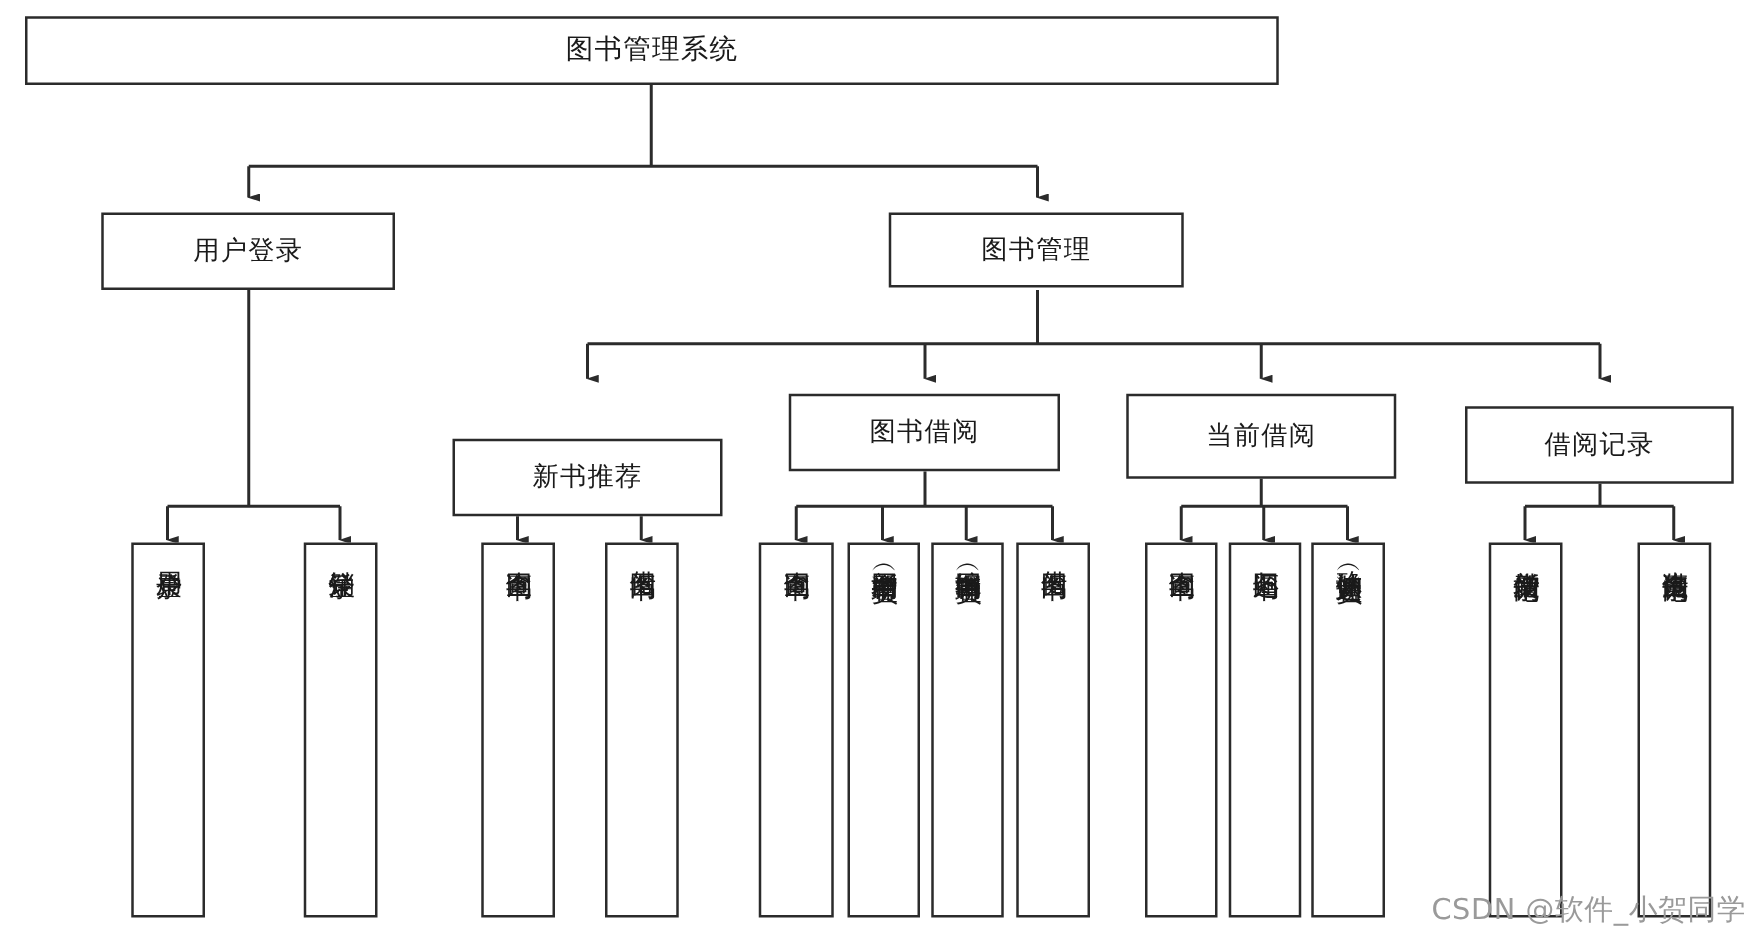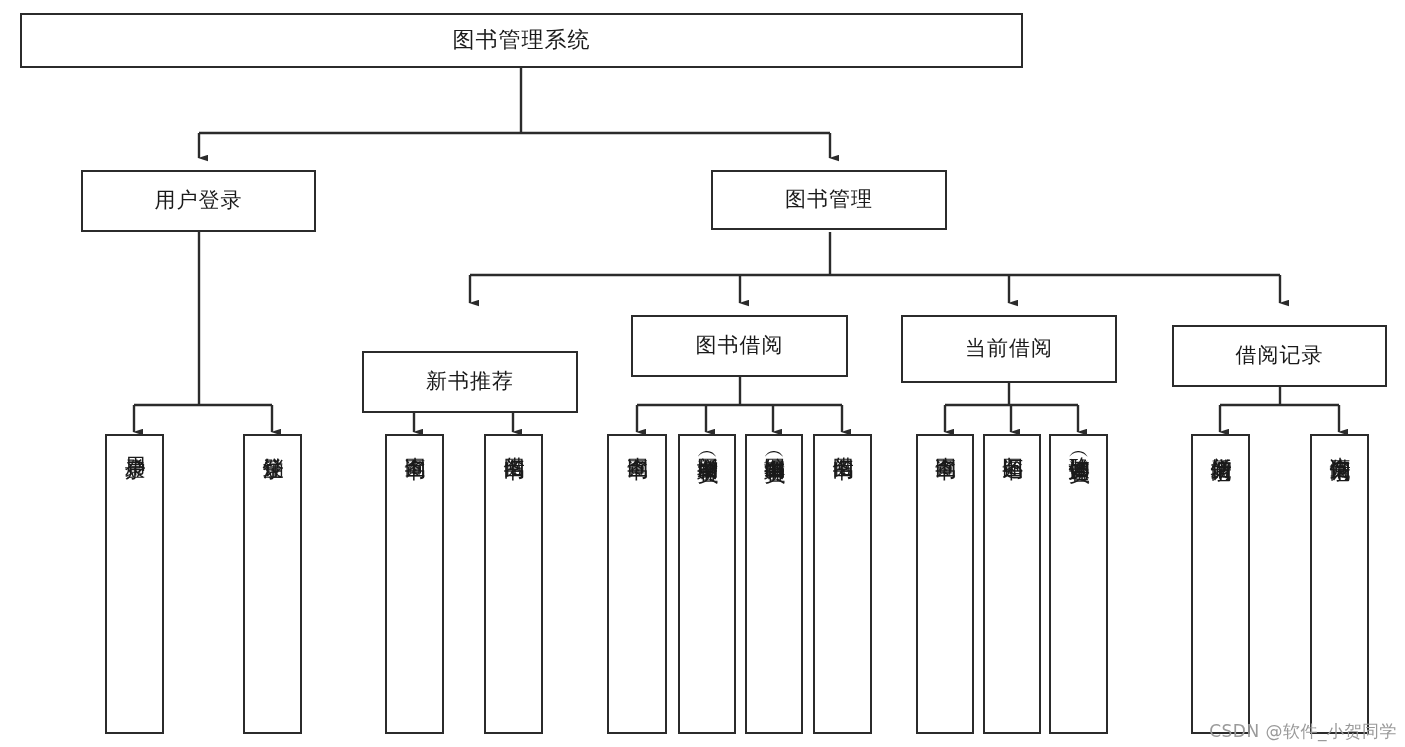--- a/index.html
+++ b/index.html
@@ -59,21 +59,21 @@
     display: block;
   }
   .htext {
     display: block;
     letter-spacing: 1px;
   }
   #watermark {
     position: absolute;
     right: 8px;
     bottom: 4px;
-    font-size: 17px;
+    font-size: 23px;
     color: #9a9a9a;
     letter-spacing: 0.5px;
     white-space: nowrap;
     pointer-events: none;
   }
 </style>
 </head>
 <body>
 
 <div id="diagram-root">

